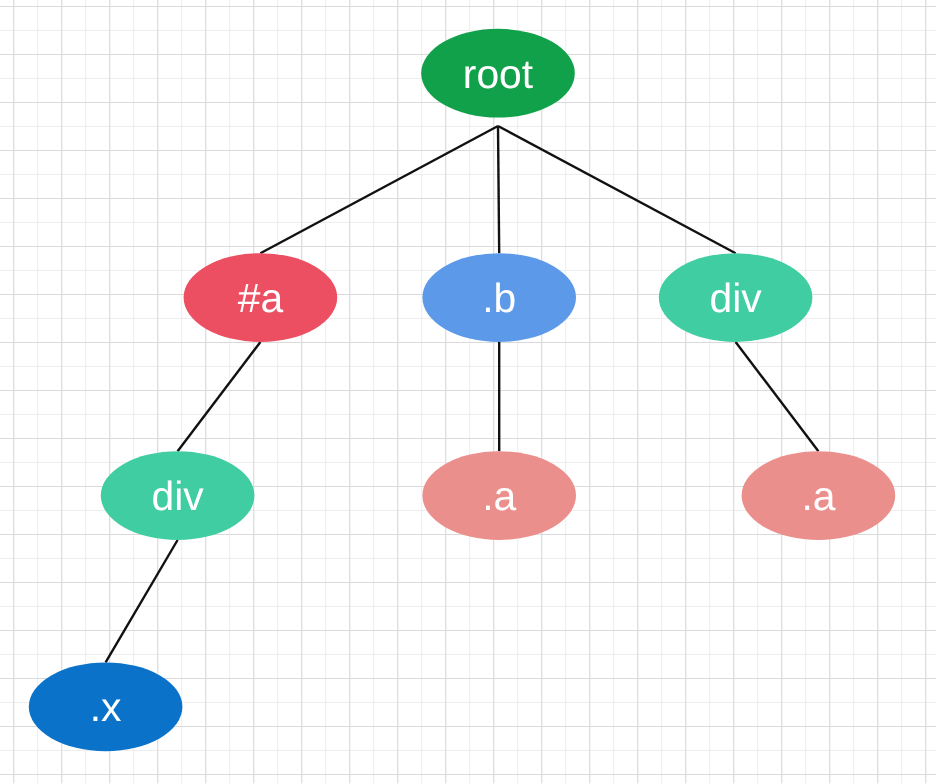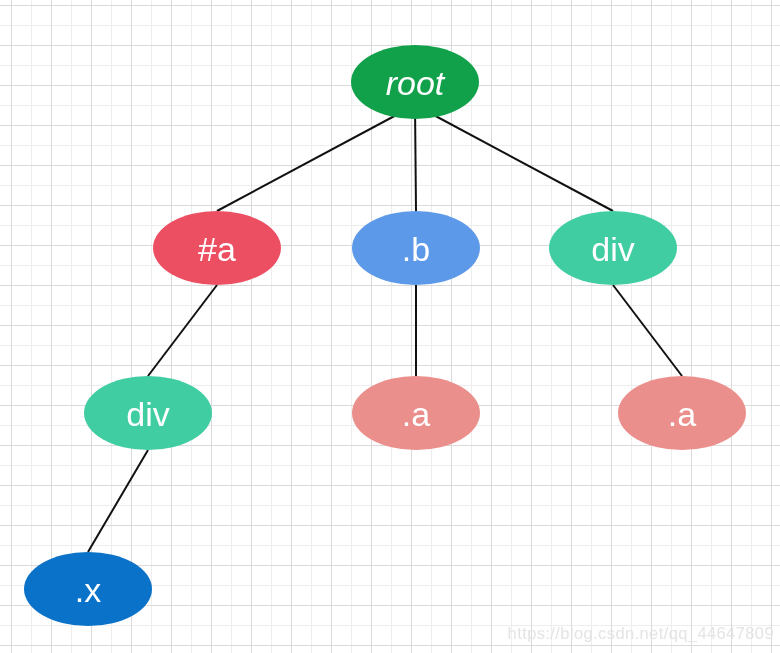--- a/index.html
+++ b/index.html
@@ -61,22 +61,21 @@
 <div class="canvas" id="canvas" style="width: 780px; height: 653px; --bg: #ffffff; --grid-small: #ededed; --grid-large: #dadada;">
   <svg class="edges-layer" id="edges" viewBox="0 0 780 653">
       <line x1="415" y1="105" x2="217" y2="211" stroke="#111111" stroke-width="2"></line>
       <line x1="415" y1="105" x2="416" y2="211" stroke="#111111" stroke-width="2"></line>
       <line x1="415" y1="105" x2="613" y2="211" stroke="#111111" stroke-width="2"></line>
       <line x1="217" y1="285" x2="148" y2="376" stroke="#111111" stroke-width="2"></line>
       <line x1="416" y1="285" x2="416" y2="376" stroke="#111111" stroke-width="2"></line>
       <line x1="613" y1="285" x2="682" y2="376" stroke="#111111" stroke-width="2"></line>
       <line x1="148" y1="450" x2="88" y2="552" stroke="#111111" stroke-width="2"></line>
     </svg>
-  <div class="watermark">https://blog.csdn.net/qq_44647809</div>
-<div class="node" style="left: 351px; top: 45px; width: 128px; height: 74px; background: rgb(18, 161, 75); font-style: italic;">
+<div class="node" style="left: 351px; top: 24px; width: 128px; height: 74px; background: rgb(18, 161, 75);">
       <span class="node-label">root</span>
     </div>
     <div class="node" style="left: 153px; top: 211px; width: 128px; height: 74px; background: rgb(236, 79, 97);">
       <span class="node-label">#a</span>
     </div>
     <div class="node" style="left: 352px; top: 211px; width: 128px; height: 74px; background: rgb(92, 153, 232);">
       <span class="node-label">.b</span>
     </div>
     <div class="node" style="left: 549px; top: 211px; width: 128px; height: 74px; background: rgb(65, 205, 162);">
       <span class="node-label">div</span>

